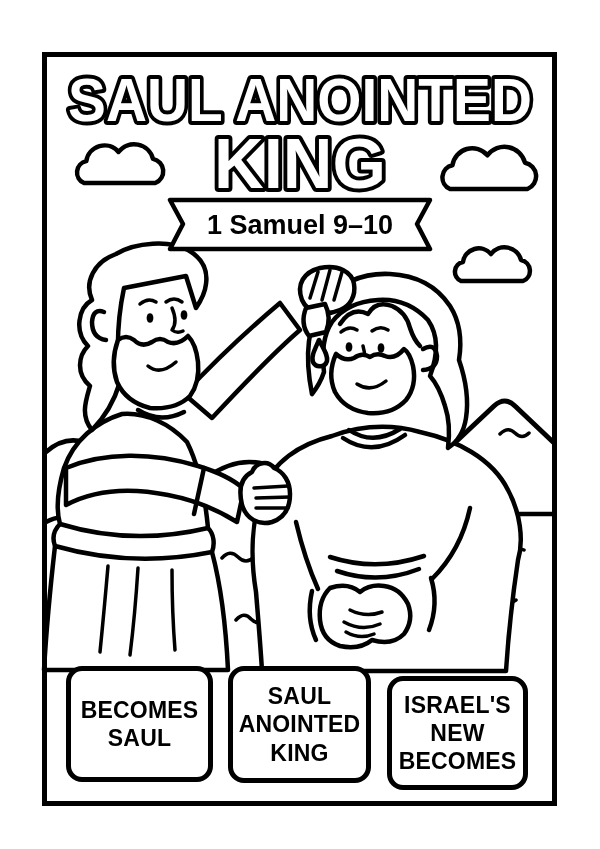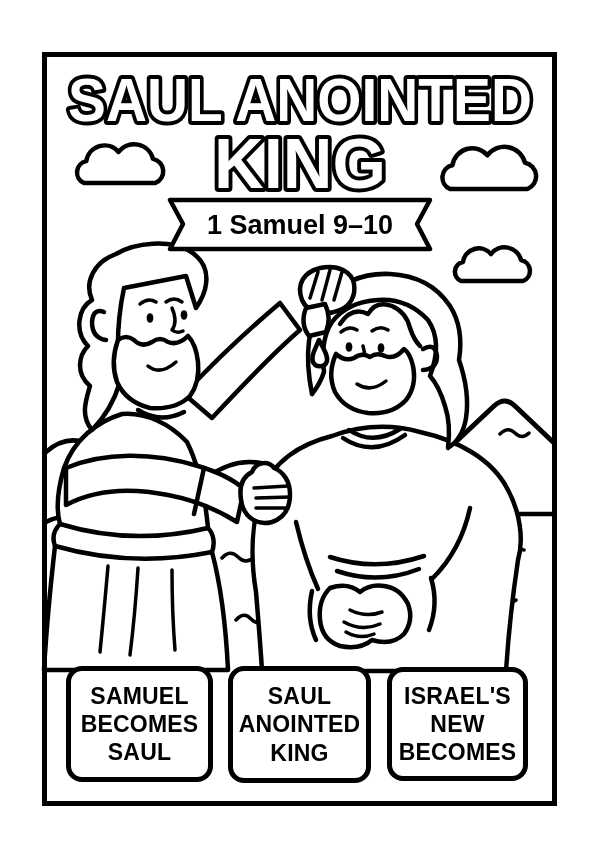--- a/index.html
+++ b/index.html
@@ -6,21 +6,21 @@
   body{width:600px;height:849px;background:#ffffff;font-family:"Liberation Sans",sans-serif;}
   .page{position:relative;width:600px;height:849px;background:#fff;overflow:hidden;}
   .frame{position:absolute;left:42px;top:52px;width:515px;height:754px;border:5px solid #000;box-sizing:border-box;z-index:4;pointer-events:none;}
   .art{position:absolute;left:0;top:0;z-index:1;}
   .footer-boxes{position:absolute;left:0;top:666px;width:600px;z-index:2;}
   .fbox{position:absolute;background:#fff;border:5px solid #000;border-radius:16px;box-sizing:border-box;
         display:flex;flex-direction:column;align-items:center;justify-content:center;
         font-weight:bold;font-size:23px;line-height:1.22;color:#000;text-align:center;letter-spacing:0.2px;}
   .fbox-1{left:66px;top:0;width:147px;height:116px;}
   .fbox-2{left:228px;top:0;width:143px;height:117px;}
-  .fbox-3{left:387px;top:1px;width:141px;height:114px;}
+  .fbox-3{left:387px;top:10px;width:141px;height:114px;}
 </style>
 </head>
 <body>
 
 <div class="page">
 
   <svg class="art" width="600" height="849" viewBox="0 0 600 849">
 
     <g fill="none" stroke="#000" stroke-width="4.5" stroke-linecap="round" stroke-linejoin="round">
       <path d="M46 452 Q64 436 84 442"></path>
@@ -107,21 +107,20 @@
     </g>
 
     <g font-weight="bold" text-anchor="middle" fill="#ffffff" stroke="#000000" stroke-linejoin="round" paint-order="stroke">
       <text x="300" y="121" font-size="62" stroke-width="8" textLength="464" lengthAdjust="spacingAndGlyphs">SAUL ANOINTED</text>
       <text x="300" y="188" font-size="70" stroke-width="8" textLength="172" lengthAdjust="spacingAndGlyphs">KING</text>
     </g>
   </svg>
 
   <div class="footer-boxes">
     <div class="fbox fbox-1">
-      <span>SAMUEL</span>
       <span>BECOMES</span>
       <span>SAUL</span>
     </div>
     <div class="fbox fbox-2">
       <span>SAUL</span>
       <span>ANOINTED</span>
       <span>KING</span>
     </div>
     <div class="fbox fbox-3">
       <span>ISRAEL'S</span>

